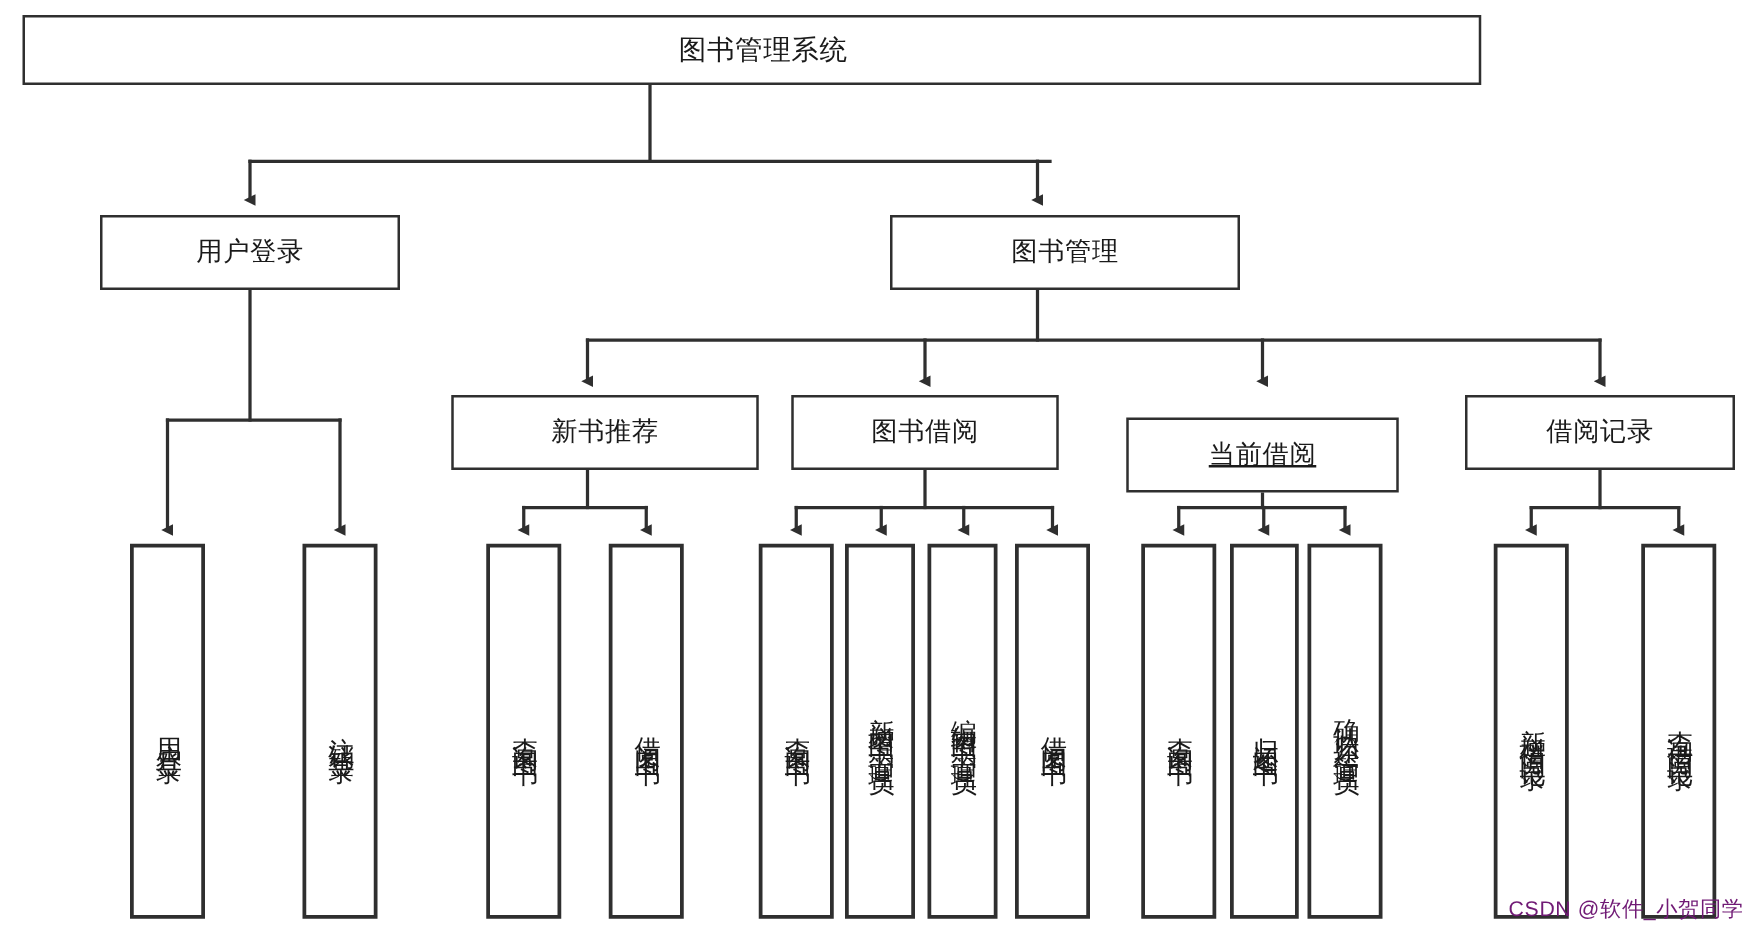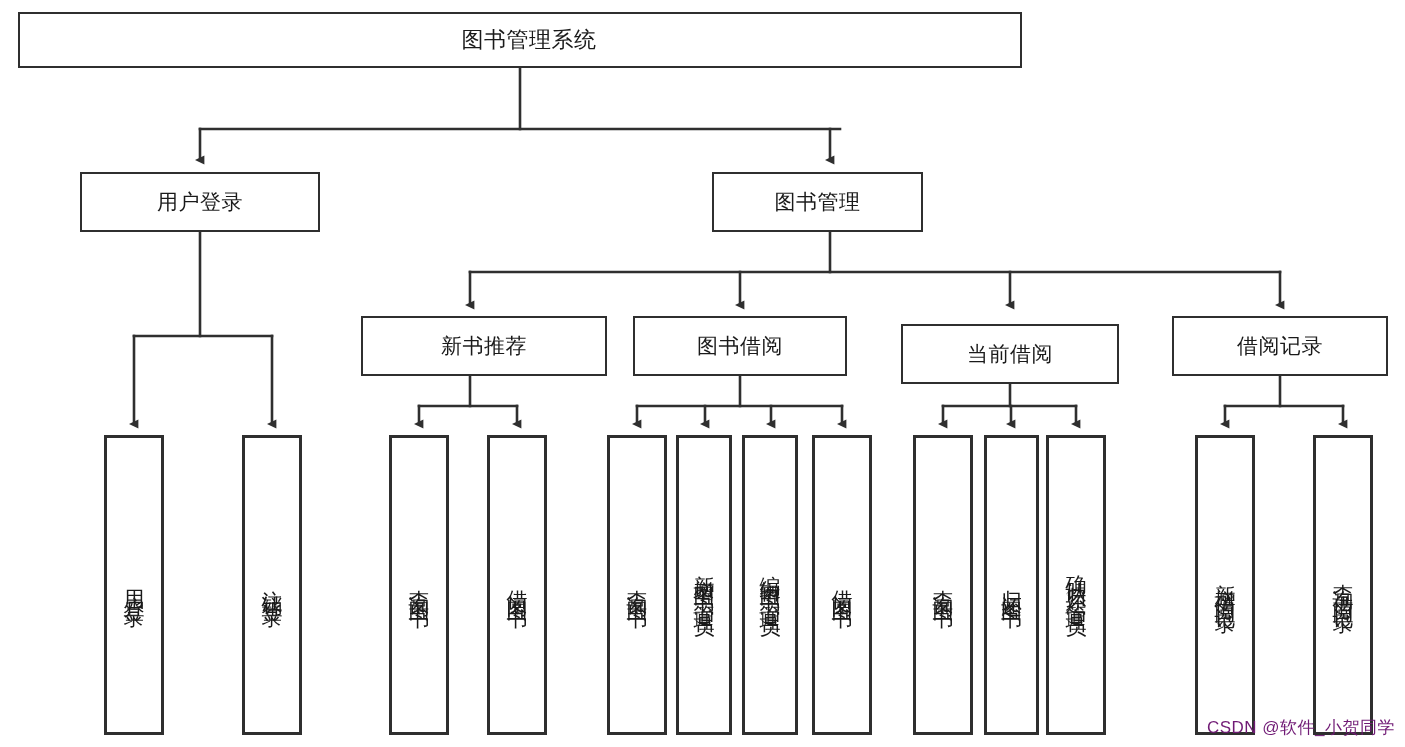--- a/index.html
+++ b/index.html
@@ -98,41 +98,41 @@
     <path d="M1011,406 L1011,424" marker-end="url(#arrow)"></path>
     <path d="M1076,406 L1076,424" marker-end="url(#arrow)"></path>
 
     <path d="M1280,376 L1280,406"></path>
     <path d="M1225,406 L1343,406"></path>
     <path d="M1225,406 L1225,424" marker-end="url(#arrow)"></path>
     <path d="M1343,406 L1343,424" marker-end="url(#arrow)"></path>
   </g>
 </svg>
 
-<div class="node h-node" id="n-root" style="left:18px;top:12px;width:1004px;height:56px;padding-left:18px;">
+<div class="node h-node" id="n-root" style="left:18px;top:12px;width:1167px;height:56px;padding-left:18px;">
   <span class="lbl">图书管理系统</span>
 </div>
 
 <div class="node h-node" style="left:80px;top:172px;width:240px;height:60px;">
   <span class="lbl">用户登录</span>
 </div>
 
-<div class="node h-node" style="left:712px;top:172px;width:211px;height:60px;">
+<div class="node h-node" style="left:712px;top:172px;width:280px;height:60px;">
   <span class="lbl">图书管理</span>
 </div>
 
 <div class="node h-node" style="left:361px;top:316px;width:246px;height:60px;">
   <span class="lbl">新书推荐</span>
 </div>
 
 <div class="node h-node" style="left:633px;top:316px;width:214px;height:60px;">
   <span class="lbl">图书借阅</span>
 </div>
 
-<div class="node h-node" style="left:901px;top:324px;width:218px;height:60px;">
+<div class="node h-node" style="left:901px;top:334px;width:218px;height:60px;text-decoration:underline;">
   <span class="lbl">当前借阅</span>
 </div>
 
 <div class="node h-node" style="left:1172px;top:316px;width:216px;height:60px;">
   <span class="lbl">借阅记录</span>
 </div>
 
 <div class="node v-node" style="left:104px;top:435px;width:60px;height:300px;">
   <span class="lbl">用户登录</span>
 </div>

